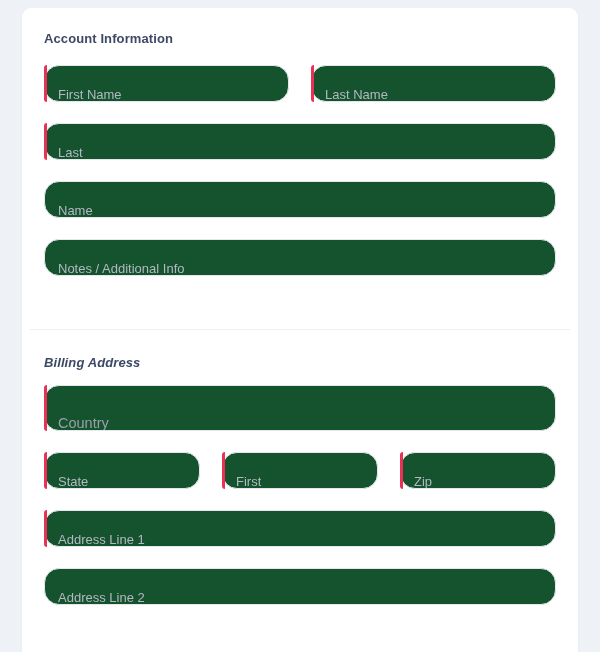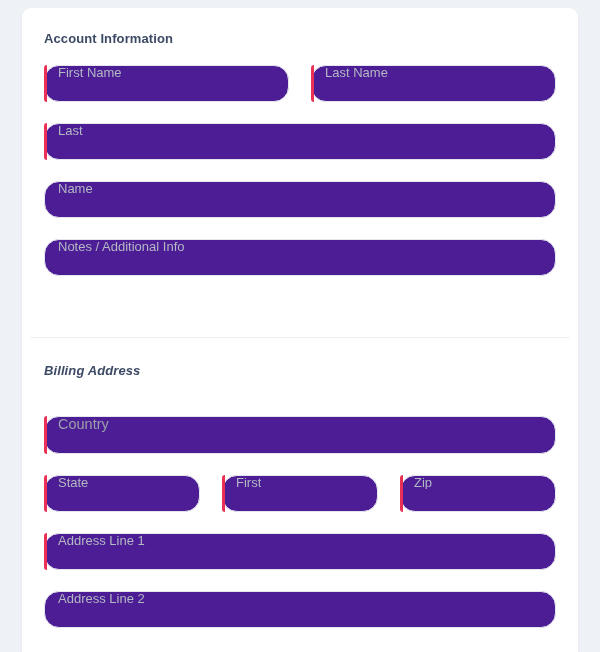--- a/index.html
+++ b/index.html
@@ -22,21 +22,21 @@
     top: 8px;
     width: 556px;
     height: 700px;
     background: #ffffff;
     border-radius: 9px;
     box-shadow: 0 1px 3px rgba(30, 45, 80, 0.05);
     overflow: hidden;
   }
 
   .section {
-    padding: 8px 22px;
+    padding: 0 22px;
   }
 
   .section-title {
     font-size: 13px;
     font-weight: bold;
     color: #3d4a66;
     letter-spacing: 0.1px;
   }
 
   
@@ -50,29 +50,28 @@
     margin-bottom: 21px;
   }
   .field-row:last-child { margin-bottom: 16px; }
 
   .field {
     position: relative;
     flex: 1 1 0;
     height: 37px;
     border: 1px solid #e4e7ec;
     border-radius: 15px;
-    background: #4c1d95;
+    background: #14532d;
     display: flex;
-    align-items: flex-start;
+    align-items: flex-end;
     padding: 0 13px;
   }
 
   .field.tall {
-    height: 38px;
-    margin-top: 23px;
+    height: 46px;
   }
 
   
   .field.required::before {
     content: "";
     position: absolute;
     left: -1px;
     top: -1px;
     bottom: -1px;
     width: 3px;

